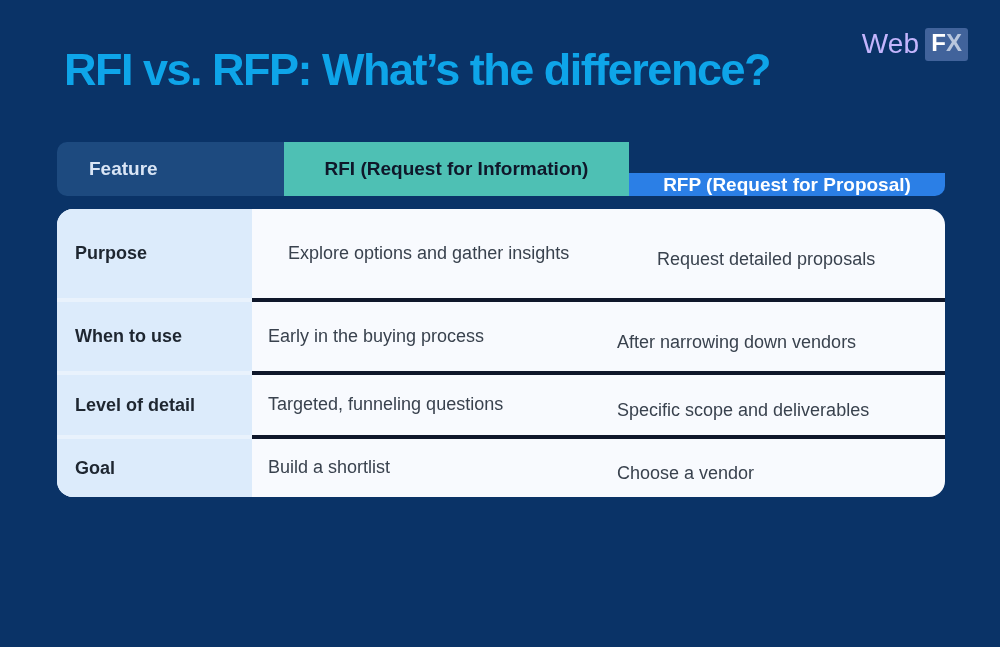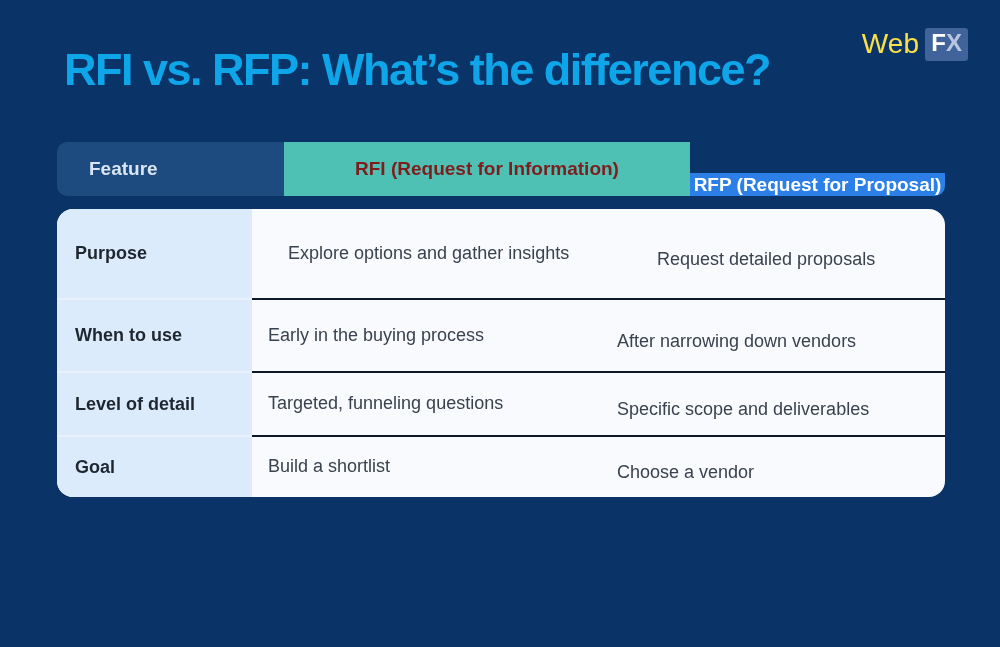--- a/index.html
+++ b/index.html
@@ -6,21 +6,21 @@
   body{
     width:1000px;height:647px;
     background:#0a3367;
     font-family:"Liberation Sans", sans-serif;
     overflow:hidden;
   }
   .canvas{position:relative;width:1000px;height:647px;background:#0a3367;}
 
   
   .logo{position:absolute;top:28px;right:32px;display:flex;align-items:center;gap:6px;}
-  .logo-web{color:#fde047;font-size:28px;font-weight:400;letter-spacing:0.2px;}
+  .logo-web{color:#c4b5fd;font-size:28px;font-weight:400;letter-spacing:0.2px;}
   .logo-fx{
     background:#41639b;border-radius:3px;
     padding:1px 6px 3px 6px;
     font-size:24px;font-weight:bold;line-height:1.2;
     display:inline-flex;
   }
   .fx-f{color:#ffffff;}
   .fx-x{color:#b9c7de;}
 
   
@@ -30,30 +30,30 @@
     letter-spacing:-1.5px;line-height:1.4;
   }
 
   
   .thead{
     position:absolute;left:57px;top:142px;width:888px;height:54px;
     display:flex;border-radius:10px;overflow:hidden;
   }
   .th{display:flex;align-items:center;font-size:19px;font-weight:bold;}
   .th-feature{width:195px;background:#1d4a7f;color:#d9e5f5;padding-left:32px;}
-  .th-rfi{width:406px;background:#4ec0b4;color:#7f1d1d;justify-content:center;text-align:center;}
+  .th-rfi{width:345px;background:#4ec0b4;color:#0f172a;justify-content:center;text-align:center;}
   .th-rfp{flex:1;background:#2b7fe6;color:#ffffff;justify-content:center;text-align:center;margin-top:31px;}
 
   
   .tbody{
     position:absolute;left:57px;top:209px;width:888px;
     background:#f8fafe;border-radius:16px;overflow:hidden;
   }
   .row{display:flex;}
-  .row + .row .cell{border-top:2px solid #0f172a;}
+  .row + .row .cell{border-top:4px solid #0f172a;}
   .row + .row .cell.feature{border-top-color:#e9f2fc;}
   .cell{
     display:flex;align-items:center;
     font-size:18px;color:#39424e;line-height:1.55;box-sizing:border-box;
   }
   .cell.feature{
     width:195px;background:#dcebfb;
     padding:0 18px;font-weight:bold;color:#1e2630;line-height:1.7;
   }
   .cell.rfi{width:345px;padding:0 24px 0 16px;}

